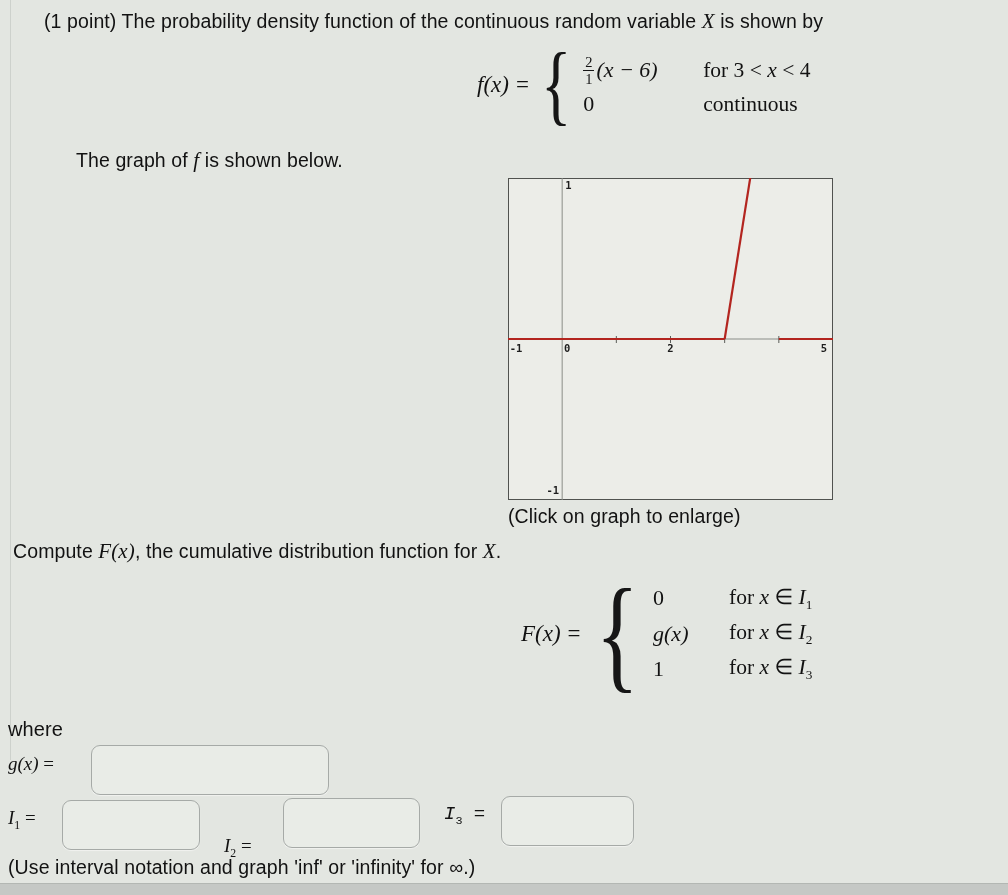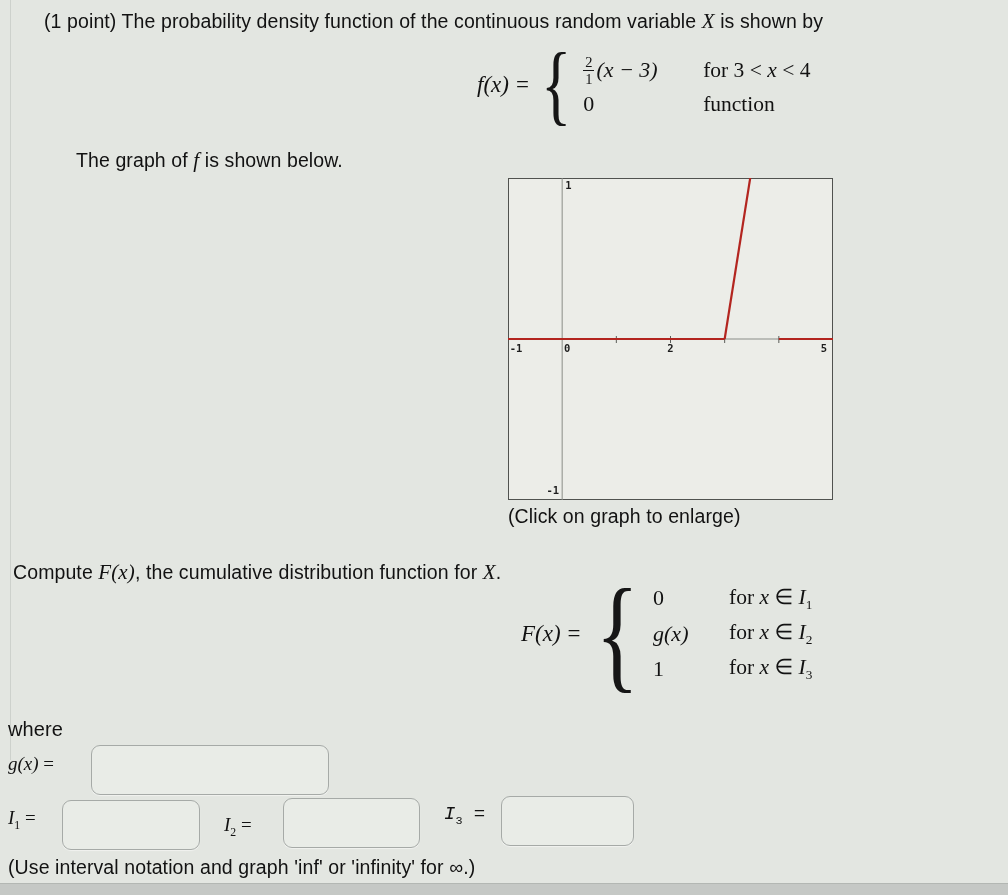--- a/index.html
+++ b/index.html
@@ -64,27 +64,27 @@
 
 <div class="abs formula" style="left:477px;top:48px;">
   <span class="lhs serif it">f(x)</span>
   <span class="lhs serif" style="margin-left:7px;">=</span>
   <span class="brace two">{</span>
   <div class="pdf-rows">
     <span>
       <span class="frac">
         <span class="num">2</span>
         <span class="den">1</span>
-      </span><span class="serif it">(x − 3)</span>
+      </span><span class="serif it">(x − 6)</span>
     </span>
     <span class="cond">
       <span>for 3 &lt; </span><span class="it">x</span><span> &lt; 4</span>
     </span>
     <span class="serif">0</span>
-    <span class="cond">function</span>
+    <span class="cond">continuous</span>
   </div>
 </div>
 
 <div class="abs prose" style="left:28px;top:148px;margin-left:48px;">
   <span>The graph of </span><span class="mathvar">f</span><span> is shown below.</span>
 </div>
 
 <div class="abs graph-wrap">
   <svg id="graph-svg" width="325" height="322" viewBox="0 0 325 322">
     <rect x="0.5" y="0.5" width="324" height="321" fill="#ecede8" stroke="#50524f" stroke-width="1"></rect>
@@ -101,21 +101,21 @@
       <text x="59.166666666666664" y="174" text-anchor="middle" class="tick-label">0</text>
       <text x="162.5" y="174" text-anchor="middle" class="tick-label">2</text>
       <text x="316" y="174" text-anchor="middle" class="tick-label">5</text>
       <text x="57.166666666666664" y="11" text-anchor="start" class="tick-label">1</text>
       <text x="51.166666666666664" y="316" text-anchor="end" class="tick-label">-1</text>
     </svg>
 </div>
 
 <div class="abs prose" style="left:508px;top:505px;width:325px;text-align:left;">(Click on graph to enlarge)</div>
 
-<div class="abs prose" style="left:13px;top:539px;margin-top:21px;">
+<div class="abs prose" style="left:13px;top:539px;">
   <span>Compute </span><span class="mathvar">F(x)</span><span>, the cumulative distribution function for </span><span class="mathvar">X</span><span>.</span>
 </div>
 
 <div class="abs formula" style="left:521px;top:580px;">
   <span class="lhs serif it">F(x)</span>
   <span class="lhs serif" style="margin-left:7px;">=</span>
   <span class="brace three">{</span>
   <div class="cdf-rows">
     <span class="serif">0</span>
     <span class="cond">
@@ -137,21 +137,21 @@
 <div class="abs ans-label" style="left:8px;top:753px;">
   <span class="it">g(x)</span><span class="eqsign"> = </span>
 </div>
 <input class="ans-input" style="left: 91px; top: 745px; width: 238px; height: 50px;" value="">
 
 <div class="abs ans-label" style="left:8px;top:807px;">
   <span class="it">I</span><sub>1</sub><span class="eqsign"> = </span>
 </div>
 <input class="ans-input" style="left: 62px; top: 800px; width: 138px; height: 50px;" value="">
 
-<div class="abs ans-label" style="left:224px;top:814px;">
+<div class="abs ans-label" style="left:224px;top:835px;">
   <span class="it">I</span><sub>2</sub><span class="eqsign"> = </span>
 </div>
 <input class="ans-input" style="left: 283px; top: 798px; width: 137px; height: 50px;" value="">
 
 <div class="abs ans-label" style="left:444px;top:803px;font-family:Liberation Mono, monospace;">
   <span class="it">I</span><sub>3</sub><span class="eqsign"> = </span>
 </div>
 <input class="ans-input" style="left: 501px; top: 796px; width: 133px; height: 50px;" value="">
 
 <div class="abs prose" style="left:8px;top:856px;">(Use interval notation and graph 'inf' or 'infinity' for ∞.)</div>

